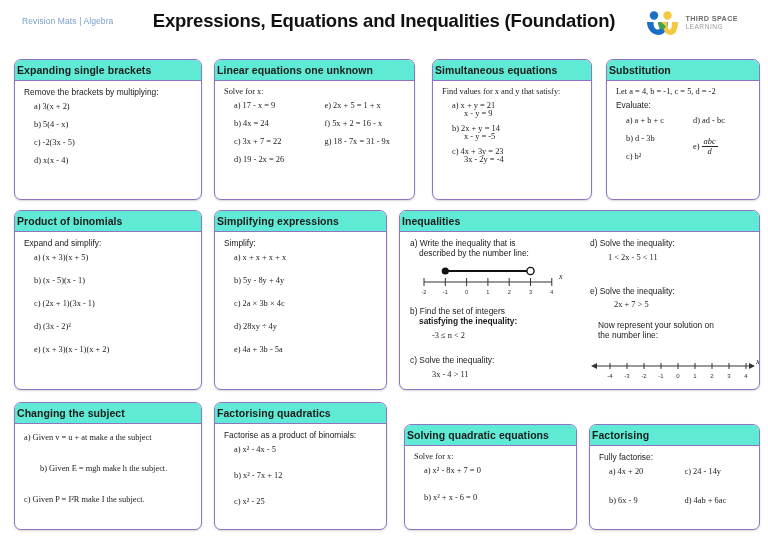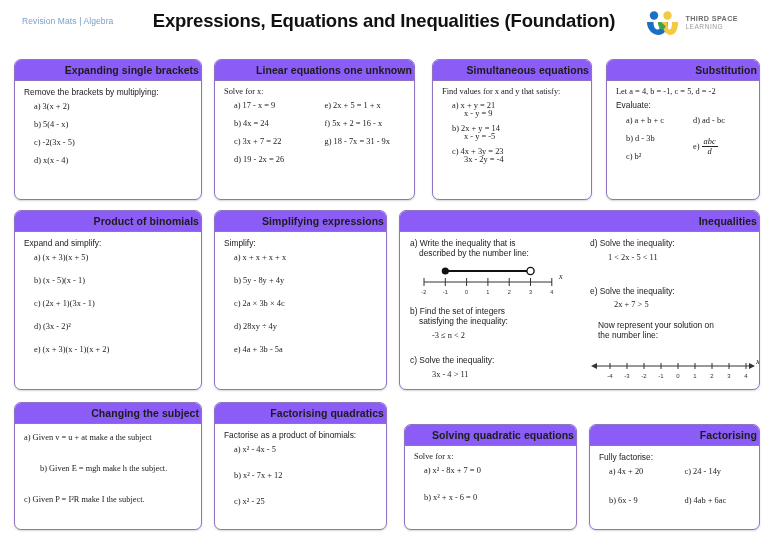--- a/index.html
+++ b/index.html
@@ -32,23 +32,23 @@
   
   .card{
     position:absolute;
     border:1.1px solid #8f74c4;
     border-radius:7px;
     background:#fff;
     box-shadow:0 1px 2px rgba(0,0,0,.16);
     overflow:hidden;
   }
   .card-head{
-    background:#8b5cf6;
+    background:#5eead4;
     border-bottom:1px solid #8f74c4;
-    text-align:right;
+    text-align:left;
     font-size:10.5px;font-weight:700;color:#1c1c1c;
     padding:3.5px 2px 4px;
     letter-spacing:.05px;
   }
   .card-body{padding:6px 9px 4px;font-size:8.4px;color:#1a1a1a;}
   .lead{font-size:8.4px;margin:0 0 5px 0;}
   .q{margin:0 0 9px 0;padding-left:10px;font-size:8.4px;}
   .q.tight{margin-bottom:6px;}
   .sub{padding-left:22px;margin:1px 0 0 0;}
   .mx{font-family:"Liberation Serif", serif;}
@@ -229,21 +229,21 @@
               <text x="50.6" y="32" font-size="5.6" fill="#333" text-anchor="middle" font-family="Liberation Sans, sans-serif">0</text>
               <text x="71.9" y="32" font-size="5.6" fill="#333" text-anchor="middle" font-family="Liberation Sans, sans-serif">1</text>
               <text x="93.2" y="32" font-size="5.6" fill="#333" text-anchor="middle" font-family="Liberation Sans, sans-serif">2</text>
               <text x="114.5" y="32" font-size="5.6" fill="#333" text-anchor="middle" font-family="Liberation Sans, sans-serif">3</text>
               <text x="135.8" y="32" font-size="5.6" fill="#333" text-anchor="middle" font-family="Liberation Sans, sans-serif">4</text>
               <text x="143" y="17" font-size="8" fill="#222" font-style="italic" font-family="Liberation Serif, serif">x</text>
             </svg>
           </div>
 
           <p style="margin:8px 0 0 0;">b) Find the set of integers</p>
-          <p style="margin:0 0 0 9px;">satisfying the inequality:</p>
+          <p style="margin:0 0 0 9px;font-weight:bold;">satisfying the inequality:</p>
           <p class="mx" style="margin:5px 0 0 22px;">-3 ≤ n &lt; 2</p>
 
           <p style="margin:15px 0 0 0;">c) Solve the inequality:</p>
           <p class="mx" style="margin:5px 0 0 22px;">3x - 4 &gt; 11</p>
         </div>
 
         <div class="ineq-col">
           <p style="margin:0;">d) Solve the inequality:</p>
           <p class="mx" style="margin:5px 0 0 18px;">1 &lt; 2x - 5 &lt; 11</p>
 

